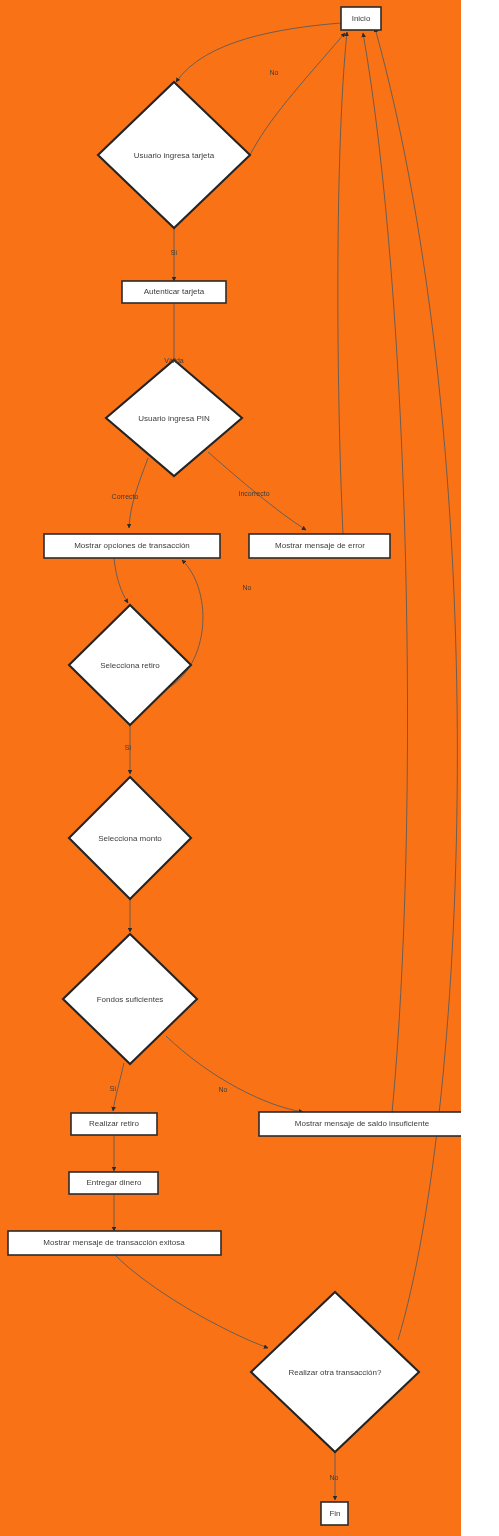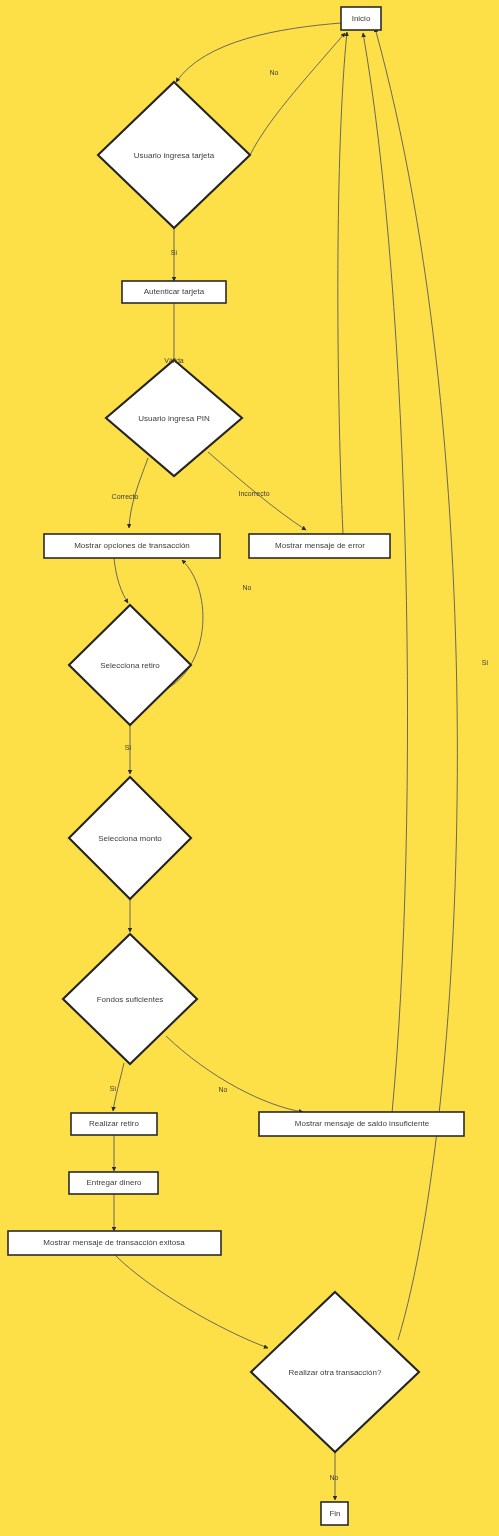--- a/index.html
+++ b/index.html
@@ -6,23 +6,23 @@
   html, body {
     margin: 0;
     padding: 0;
     background: #ffffff;
   }
   body {
     font-family: "Liberation Sans", sans-serif;
   }
   #flow-root {
     position: relative;
-    width: 499px;
+    width: 461px;
     height: 1536px;
-    background: #fde047;
+    background: #f97316;
     overflow: hidden;
   }
   #flow-svg {
     position: absolute;
     left: 0;
     top: 0;
     width: 499px;
     height: 1536px;
   }
   .node-text {

